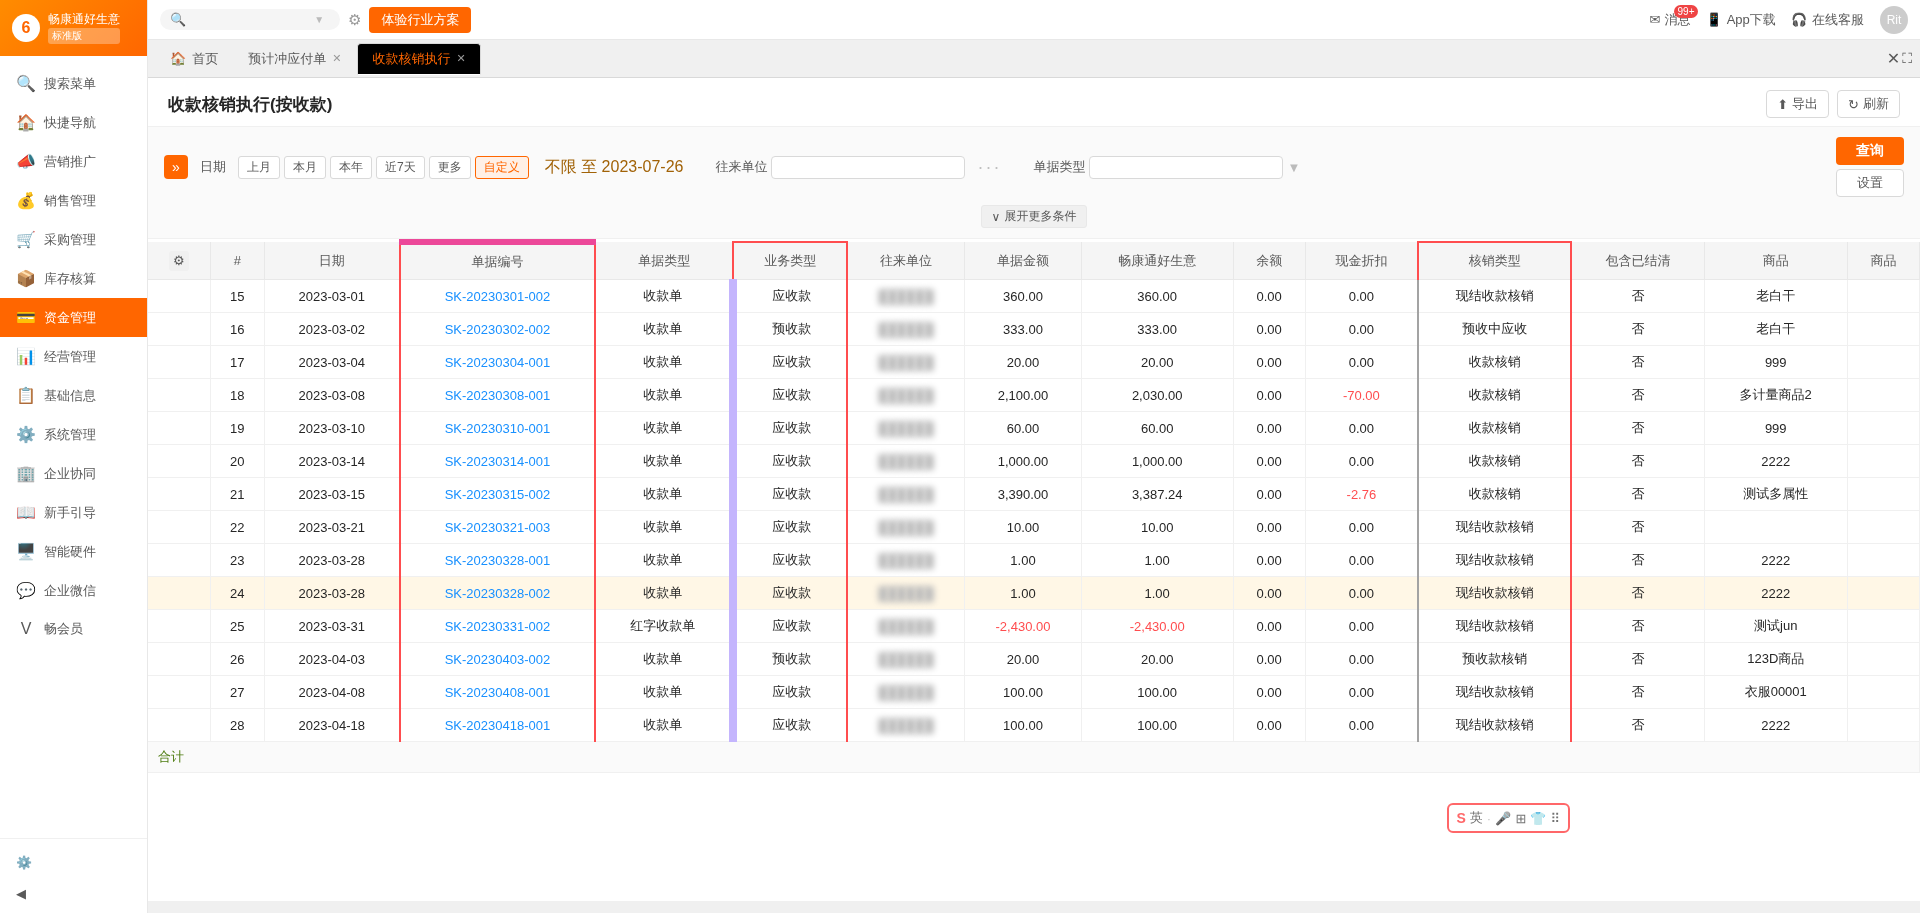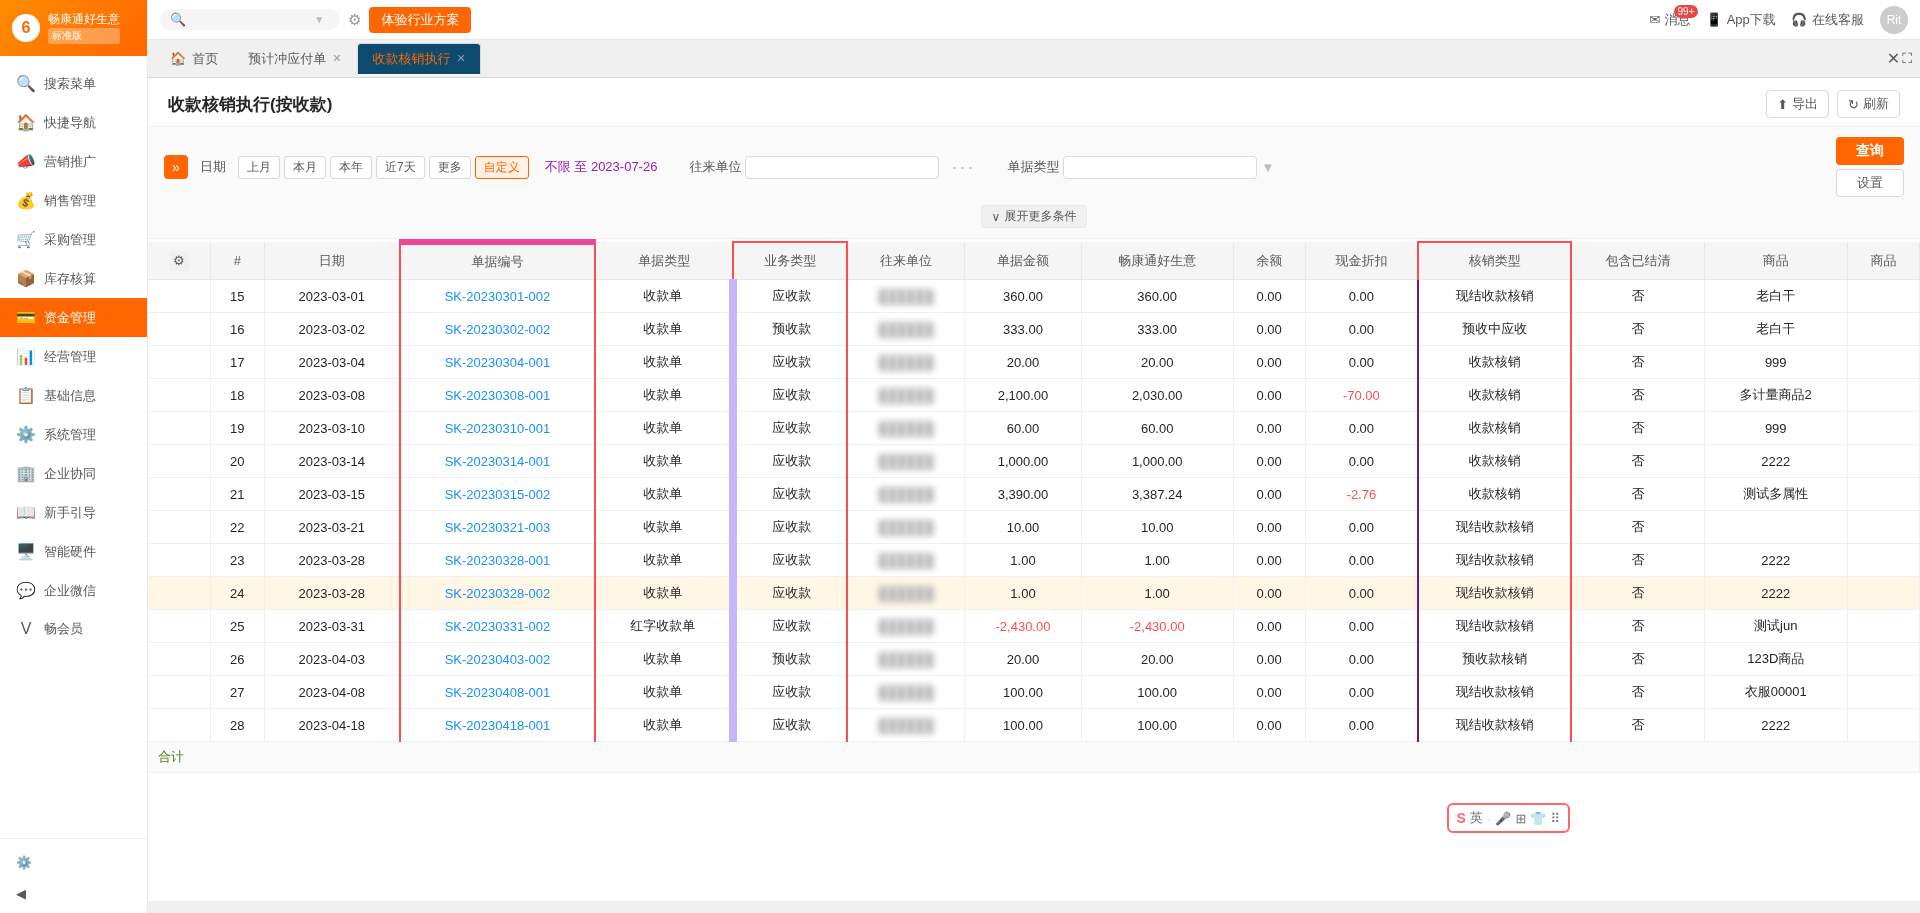--- a/index.html
+++ b/index.html
@@ -32,21 +32,21 @@
     .topbar-right { display: flex; align-items: center; gap: 16px; }
     .topbar-msg { position: relative; display: flex; align-items: center; gap: 4px; cursor: pointer; color: #595959; font-size: 13px; }
     .msg-badge { position: absolute; top: -6px; right: -8px; background: #ef4444; color: #fff; font-size: 10px; padding: 1px 4px; border-radius: 8px; min-width: 16px; text-align: center; }
     .topbar-app { display: flex; align-items: center; gap: 4px; cursor: pointer; color: #595959; font-size: 13px; }
     .topbar-service { display: flex; align-items: center; gap: 4px; cursor: pointer; color: #595959; font-size: 13px; }
     .topbar-avatar { width: 28px; height: 28px; background: #ccc; border-radius: 50%; display: flex; align-items: center; justify-content: center; color: #fff; font-size: 12px; }
 
     
     .tabbar { height: 38px; background: #f0f0f0; display: flex; align-items: center; border-bottom: 1px solid #d9d9d9; padding: 0 8px; gap: 2px; }
     .tab { display: flex; align-items: center; padding: 6px 14px; background: #f0f0f0; border-radius: 4px 4px 0 0; cursor: pointer; font-size: 13px; color: #595959; gap: 6px; height: 32px; }
-    .tab.active { background: #0c4a6e; color: #ff6600; border: 1px solid #d9d9d9; border-bottom: 1px solid #fff; }
+    .tab.active { background: #000000; color: #ff6600; border: 1px solid #d9d9d9; border-bottom: 1px solid #fff; }
     .tab-close { font-size: 11px; color: #999; cursor: pointer; }
     .tab-home { color: #595959; }
     .tabbar-spacer { flex: 1; }
     .tabbar-close-icon { color: #595959; cursor: pointer; font-size: 16px; }
     .tabbar-expand-icon { color: #595959; cursor: pointer; font-size: 14px; }
 
     
     .page-content { flex: 1; overflow: hidden; display: flex; flex-direction: column; background: #fff; margin: 0; }
     .page-header { padding: 12px 20px 8px; display: flex; align-items: center; justify-content: space-between; border-bottom: 1px solid #f0f0f0; }
     .page-title { font-size: 17px; font-weight: bold; color: #262626; }
@@ -87,21 +87,21 @@
     .td-blurred { color: transparent; text-shadow: 0 0 6px #bbb; user-select: none; }
     .scrollbar-wrap { height: 12px; background: #f0f0f0; overflow-x: auto; }
 
     
     .watermark { position: fixed; bottom: 80px; right: 350px; z-index: 100; opacity: 0.85; pointer-events: none; }
     .watermark-inner { background: rgba(255,255,255,0.95); border: 2px solid #ff4d4f; border-radius: 6px; padding: 4px 8px; display: flex; align-items: center; gap: 4px; }
 
     
     .col-order-no { border-left: 2px solid #ff4d4f; border-right: 2px solid #ff4d4f; }
     .col-biz-type { border-left: 8px solid #c4b5fd; border-right: 2px solid #ff4d4f; }
-    .col-offset-type { border-left: 2px solid #701a75; border-right: 2px solid #ff4d4f; }
+    .col-offset-type { border-left: 2px solid #a3a3a3; border-right: 2px solid #ff4d4f; }
     thead th.col-order-no, thead th.col-biz-type, thead th.col-offset-type { border-left: 2px solid #ff4d4f; border-right: 2px solid #ff4d4f; }
     thead th.col-order-no { border-top: 6px solid #ec4899; }
     thead th.col-biz-type { border-top: 2px solid #ff4d4f; }
     thead th.col-offset-type { border-top: 2px solid #ff4d4f; }
   </style>
 </head>
 <body>
 
 <div class="sidebar">
   <div class="sidebar-logo">
@@ -255,21 +255,21 @@
         <span class="filter-label">日期</span>
         <div class="filter-date-pills">
           <button class="date-pill">上月</button>
           <button class="date-pill">本月</button>
           <button class="date-pill">本年</button>
           <button class="date-pill">近7天</button>
           <button class="date-pill">更多</button>
           <button class="date-pill custom">自定义</button>
         </div>
         <div style="display:flex; flex-direction:column; margin-left:4px;">
-          <span style="font-size:13px; color:#a21caf;">不限 至 2023-07-26</span>
+          <span style="font-size:16px; color:#a16207;">不限 至 2023-07-26</span>
         </div>
         <div class="filter-unit" style="margin-left:20px;">
           <span class="filter-unit-label">往来单位</span>
           <input class="filter-unit-input" type="text" value="" placeholder="" style="">
         </div>
         <span class="filter-dots">···</span>
         <div class="filter-type" style="margin-left:20px;">
           <span class="filter-type-label">单据类型</span>
           <input class="filter-type-select" type="text" value="" placeholder="" style="">
           <span style="color:#bbb;">▼</span>

